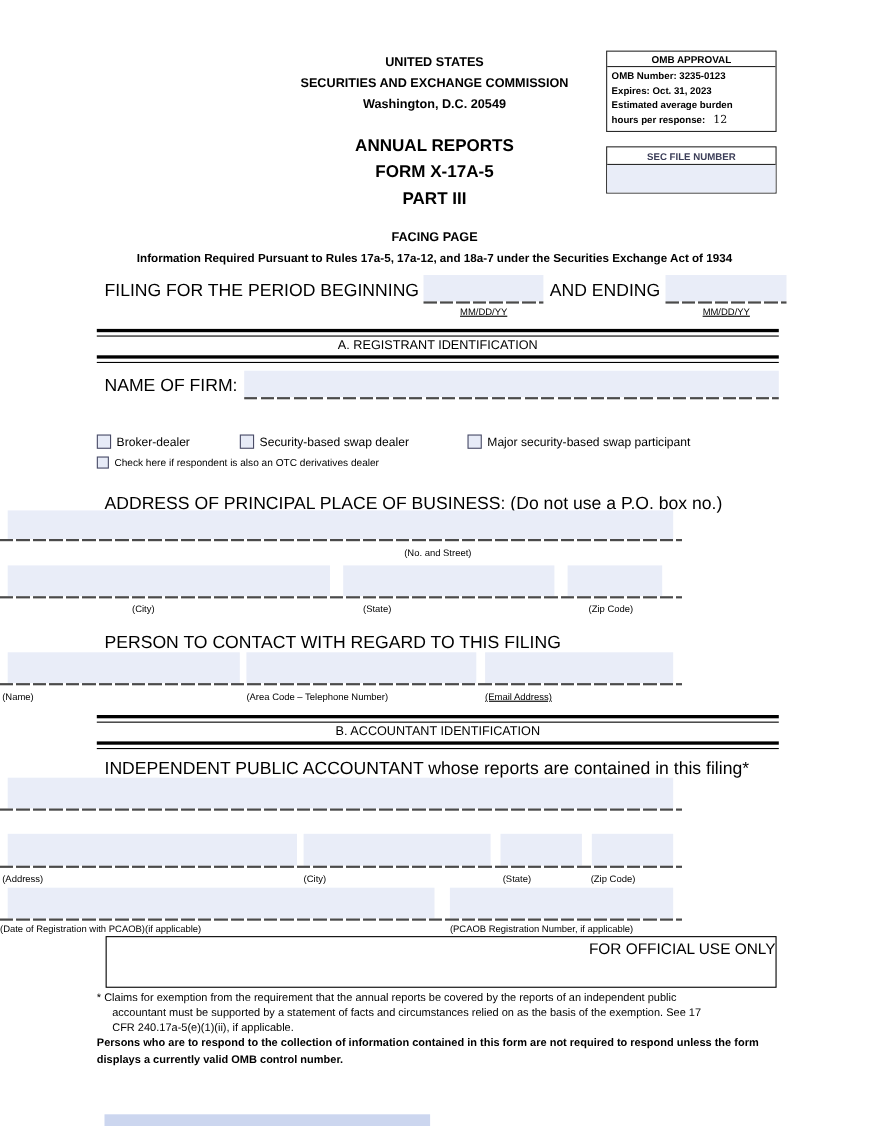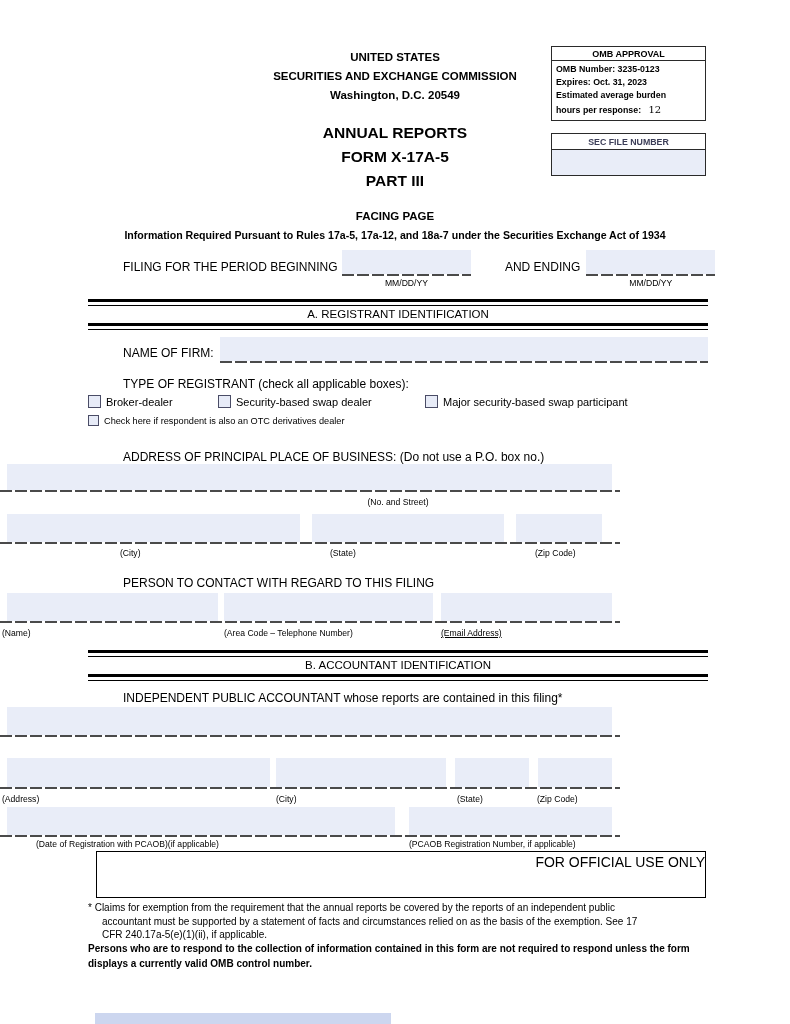--- a/index.html
+++ b/index.html
@@ -23,29 +23,29 @@
   .sec-fill{height:25px;background:#e9edf8;}
 
   
   .facing-title{top:210px;left:0;width:790px;font-size:11.5px;font-weight:bold;text-align:center;}
   .facing-sub{top:229px;left:0;width:790px;font-size:10.6px;font-weight:bold;text-align:center;}
 
   
   .fill{background:#e9edf8;}
   .uline{height:2px;background:repeating-linear-gradient(90deg,#4a4a4a 0 12px,rgba(0,0,0,0) 12px 15px);}
   .cap{font-size:8.6px;color:#000;}
-  .lbl{font-size:12px;margin-left:28px;}
+  .lbl{font-size:16px;}
 
   
   .filing-row{top:250px;display:flex;align-items:flex-end;padding-left:7px;}
   .fgroup{display:flex;flex-direction:column;}
   .fgroup .fill{height:24px;}
   .fgroup .cap{text-align:center;padding-top:2px;height:11px;}
   .filing-row .lbl{margin-bottom:15px;white-space:nowrap;}
-  .fw158{width:166px;}
+  .fw158{width:166px;text-decoration:underline;}
   .gap6{width:6px;} .gap8{width:8px;}
 
   
   .rulepair{height:3px;border-top:3px solid #000;border-bottom:1px solid #000;}
   .secbar-text{font-size:11.5px;font-weight:normal;text-align:center;padding:2px 0 3px;}
 
   
   .frow{position:absolute;left:0;width:620px;}
   .frow .fill{position:absolute;}
   .frow .uline{position:absolute;left:0;width:620px;}
@@ -130,21 +130,20 @@
   </div>
 
   <div class="abs namefirm" style="left:88px;">
     <span class="lbl">NAME OF FIRM:</span>
     <div class="ffield">
       <div class="fill"></div>
       <div class="uline"></div>
     </div>
   </div>
 
-  <div class="abs content lbl" style="top:377px;padding-left:7px;box-sizing:border-box;">TYPE OF REGISTRANT (check all applicable boxes):</div>
 
   <div class="abs content cbrow" style="left:88px;">
     <div class="cbitem" style="width:130px;">
       <span class="cbox"></span>
       <span>Broker-dealer</span>
     </div>
     <div class="cbitem" style="width:207px;">
       <span class="cbox"></span>
       <span>Security-based swap dealer</span>
     </div>
@@ -219,21 +218,21 @@
     <span class="abs" style="left:457px;">(State)</span>
     <span class="abs" style="left:537px;">(Zip Code)</span>
   </div>
 
   <div class="abs content frow" style="top:807px;height:30px;">
     <div class="fill" style="left:7px;width:388px;top:0;height:28px;"></div>
     <div class="fill" style="left:409px;width:203px;top:0;height:28px;"></div>
     <div class="uline" style="top:28px;"></div>
   </div>
   <div class="abs content caprow" style="top:839px;">
-    <span class="abs" style="left:0px;padding-left:36px;">(Date of Registration with PCAOB)(if applicable)</span>
+    <span class="abs" style="left:0px;">(Date of Registration with PCAOB)(if applicable)</span>
     <span class="abs" style="left:409px;">(PCAOB Registration Number, if applicable)</span>
   </div>
 
   <div class="abs offbox">
     <div class="t">FOR OFFICIAL USE ONLY</div>
   </div>
 
   <div class="abs footnote">
     <div>* Claims for exemption from the requirement that the annual reports be covered by the reports of an independent public</div>
     <div class="ind">accountant must be supported by a statement of facts and circumstances relied on as the basis of the exemption.  See 17</div>

